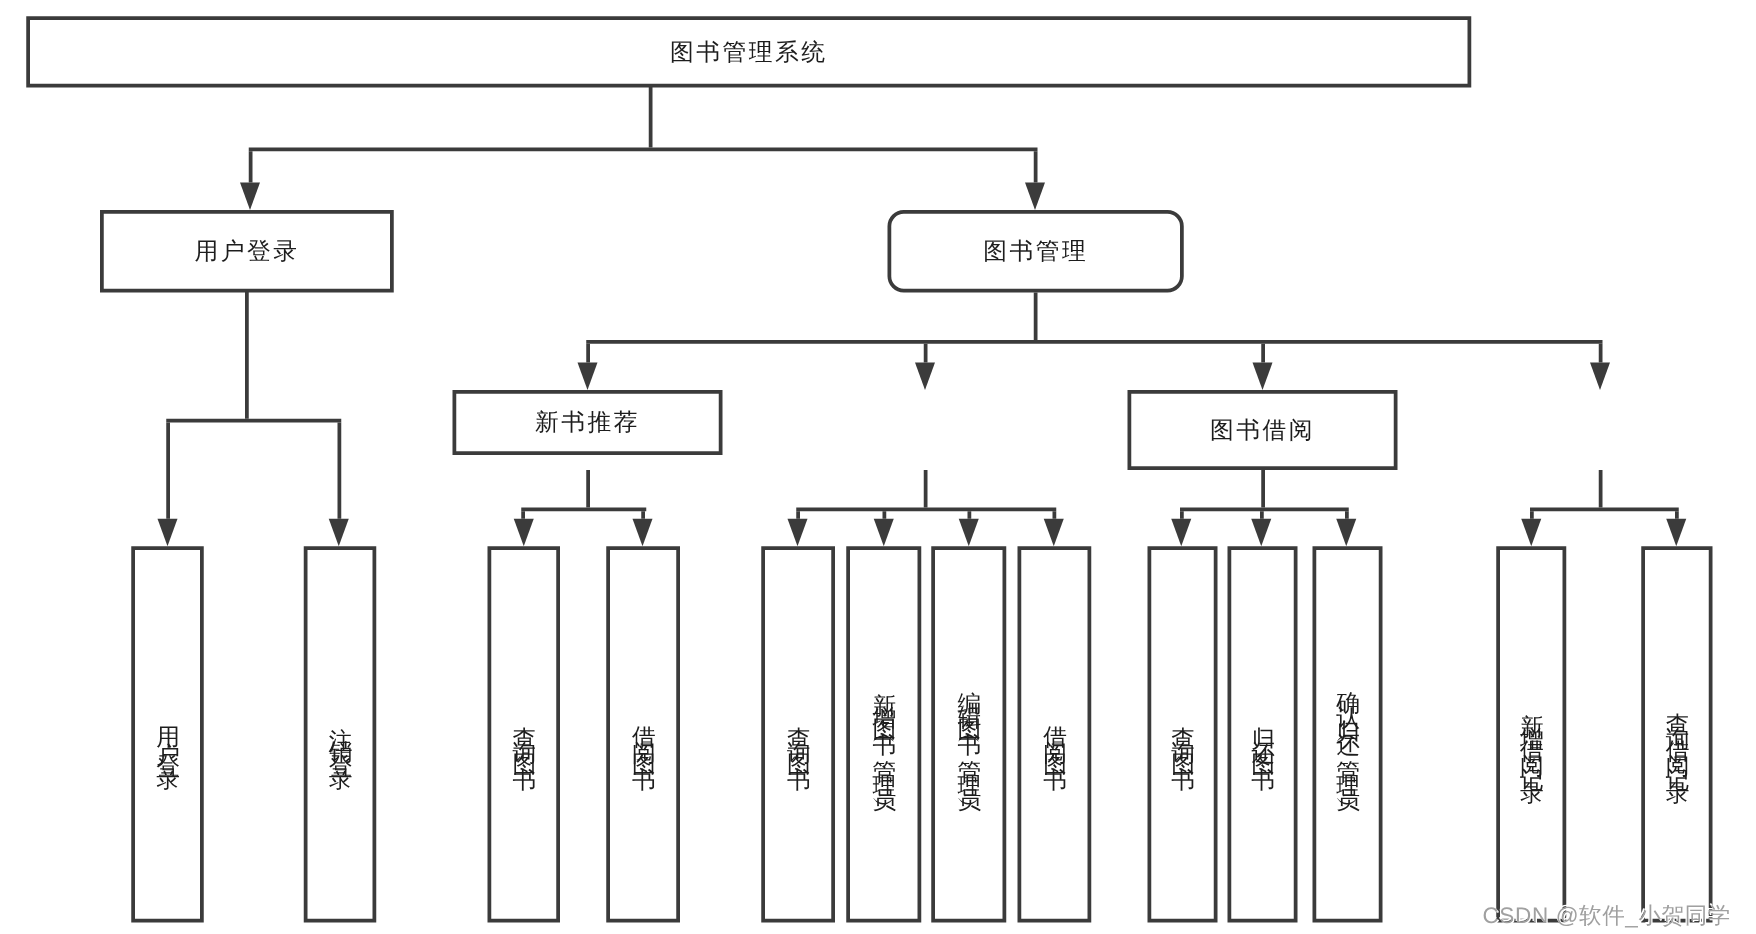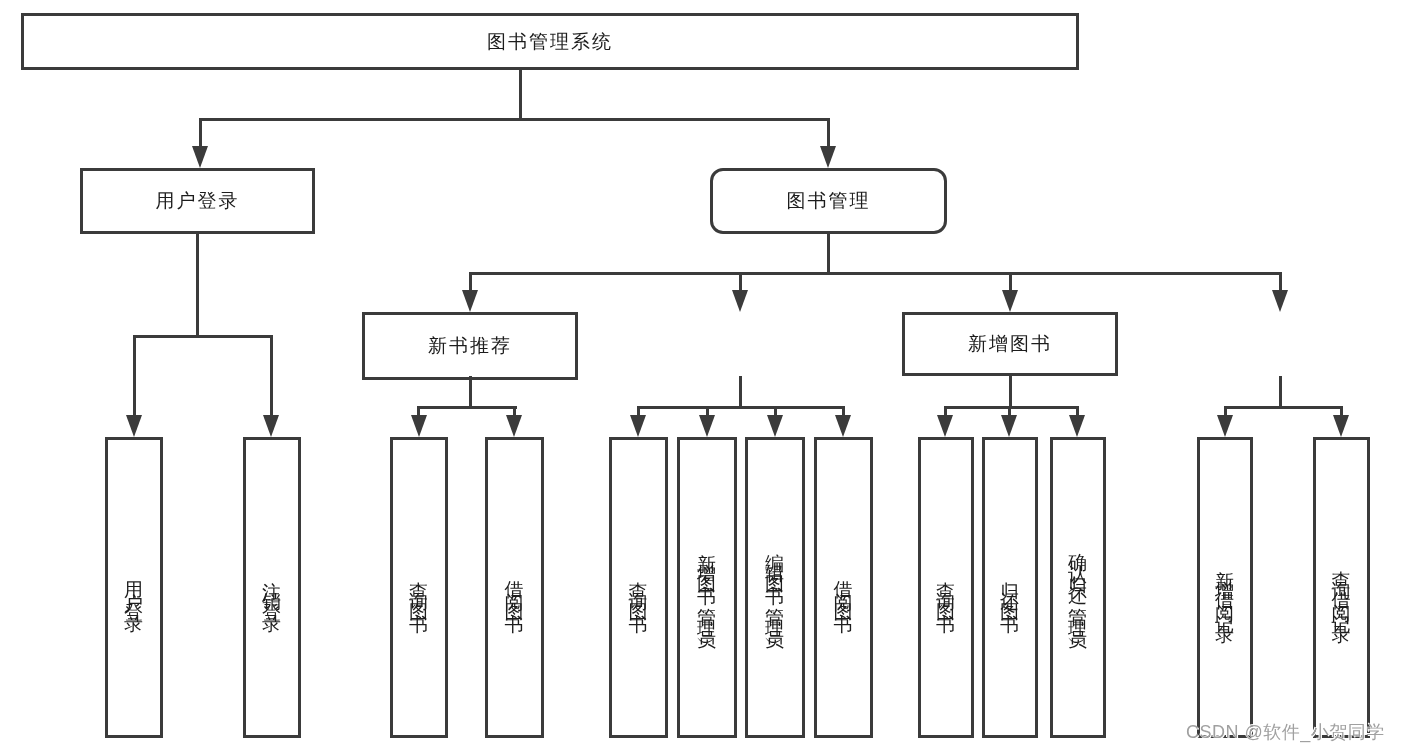--- a/index.html
+++ b/index.html
@@ -31,27 +31,27 @@
     font-size:18px; letter-spacing:0.5px; color:#a0a0a0;
     text-shadow:1px 1px 0 #ffffff, -1px -1px 0 #ffffff;
     z-index:5; white-space:nowrap;text-align:center;
   }
 </style>
 </head>
 <body>
 
 <div id="canvas">
 
-  <div class="box" style="left:21px;top:13px;width:1058px;height:57px;">图书管理系统</div>
+  <div class="box" style="left:21px;top:13px;width:1156px;height:57px;">图书管理系统</div>
 
   <div class="box" style="left:80px;top:168px;width:235px;height:66px;">用户登录</div>
   <div class="box" style="left:710px;top:168px;width:237px;height:66px;border-radius:13px;">图书管理</div>
 
-  <div class="box" style="left:362px;top:312px;width:216px;height:68px;">新书推荐</div>
-  <div class="box" style="left:902px;top:312px;width:216px;height:64px;">新增图书</div>
+  <div class="box" style="left:362px;top:312px;width:216px;height:52px;">新书推荐</div>
+  <div class="box" style="left:902px;top:312px;width:216px;height:64px;">图书借阅</div>
 
   <div class="box leaf" style="left:105px;top:437px;width:58px;height:301px;">用户登录</div>
   <div class="box leaf" style="left:243px;top:437px;width:58px;height:301px;">注销登录</div>
 
   <div class="box leaf" style="left:390px;top:437px;width:58px;height:301px;">查询图书</div>
   <div class="box leaf" style="left:485px;top:437px;width:59px;height:301px;">借阅图书</div>
 
   <div class="box leaf" style="left:609px;top:437px;width:59px;height:301px;">查询图书</div>
   <div class="box leaf" style="left:677px;top:437px;width:60px;height:301px;">新增图书（管理员）</div>
   <div class="box leaf" style="left:745px;top:437px;width:60px;height:301px;">编辑图书（管理员）</div>

